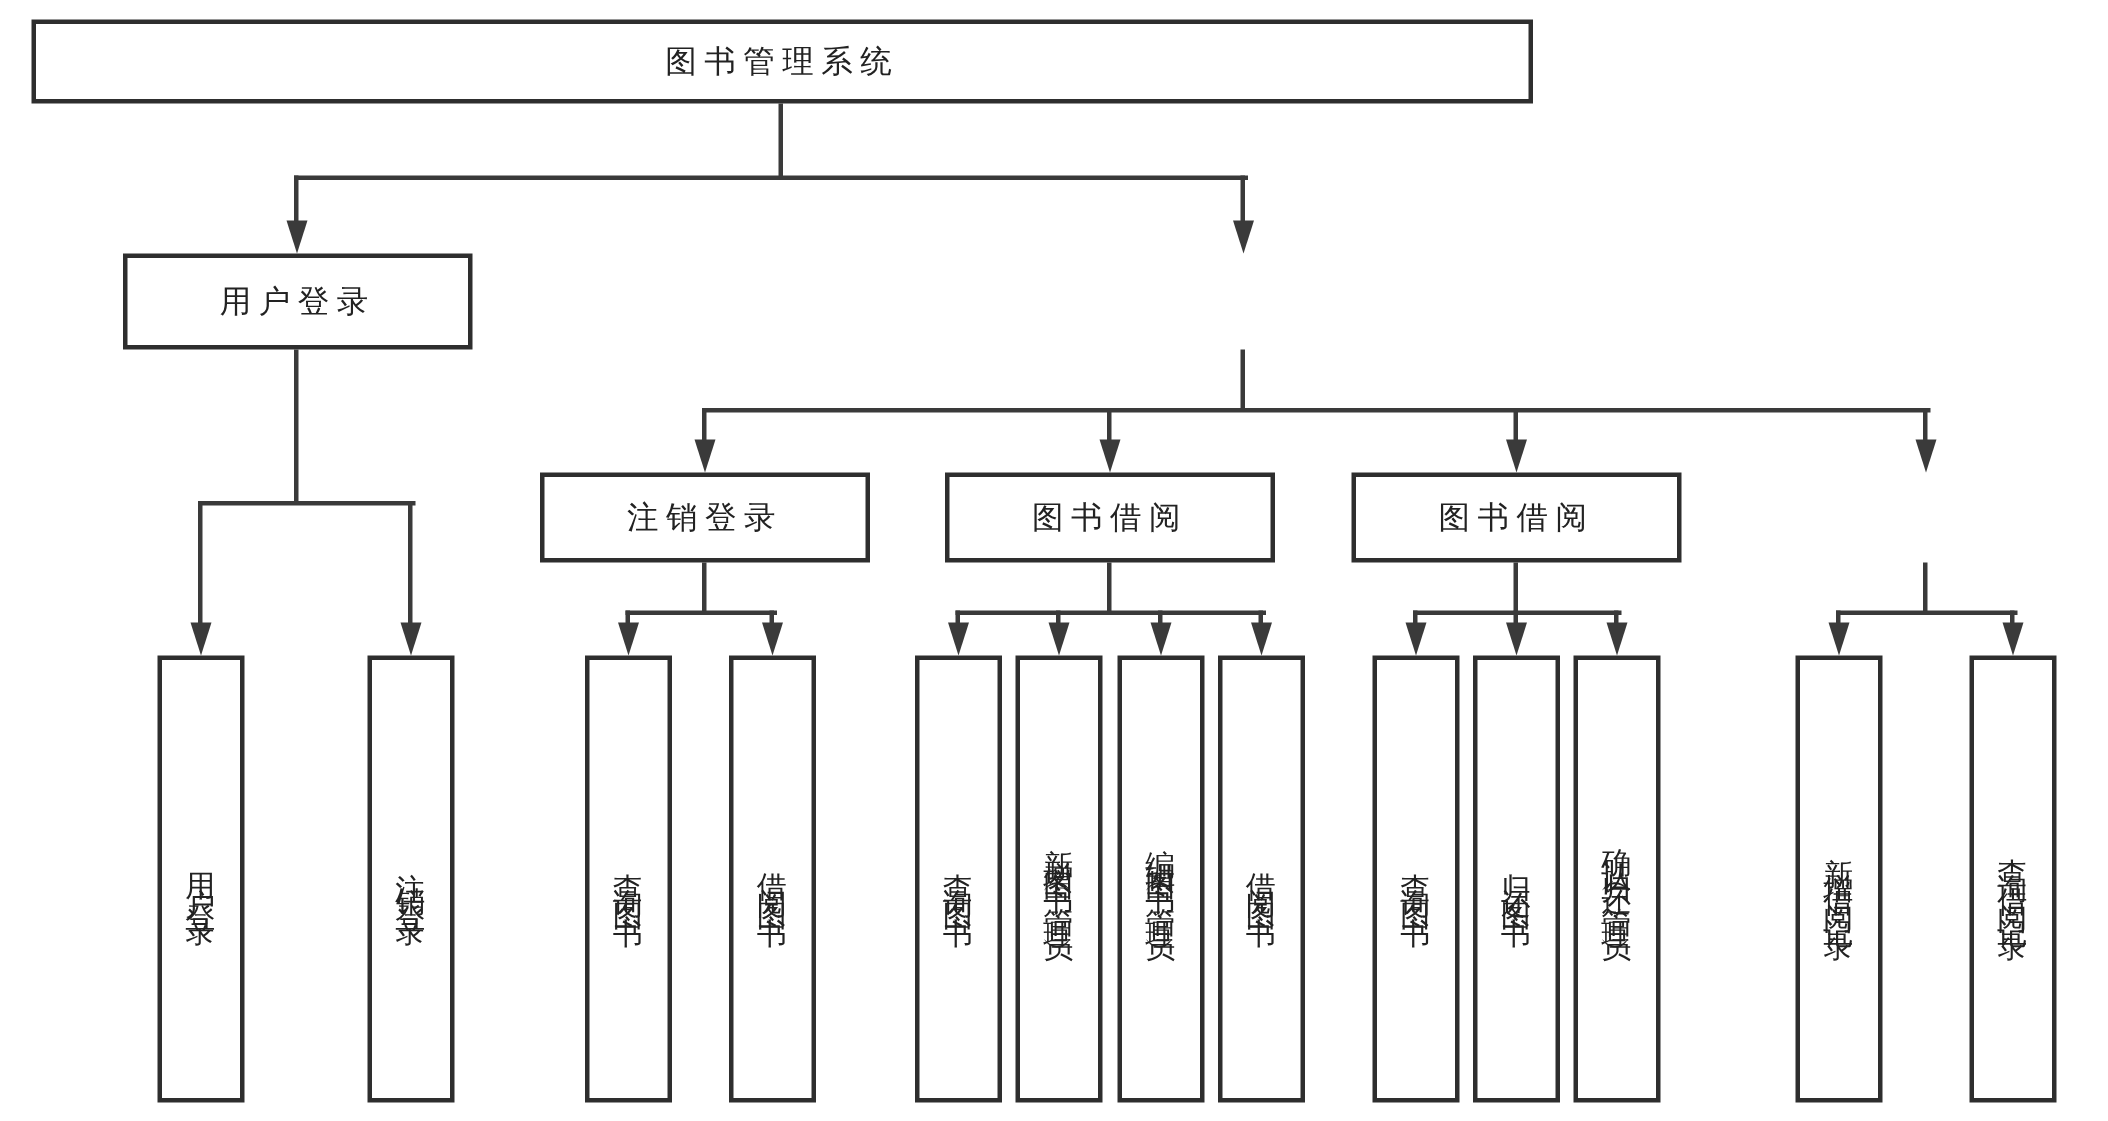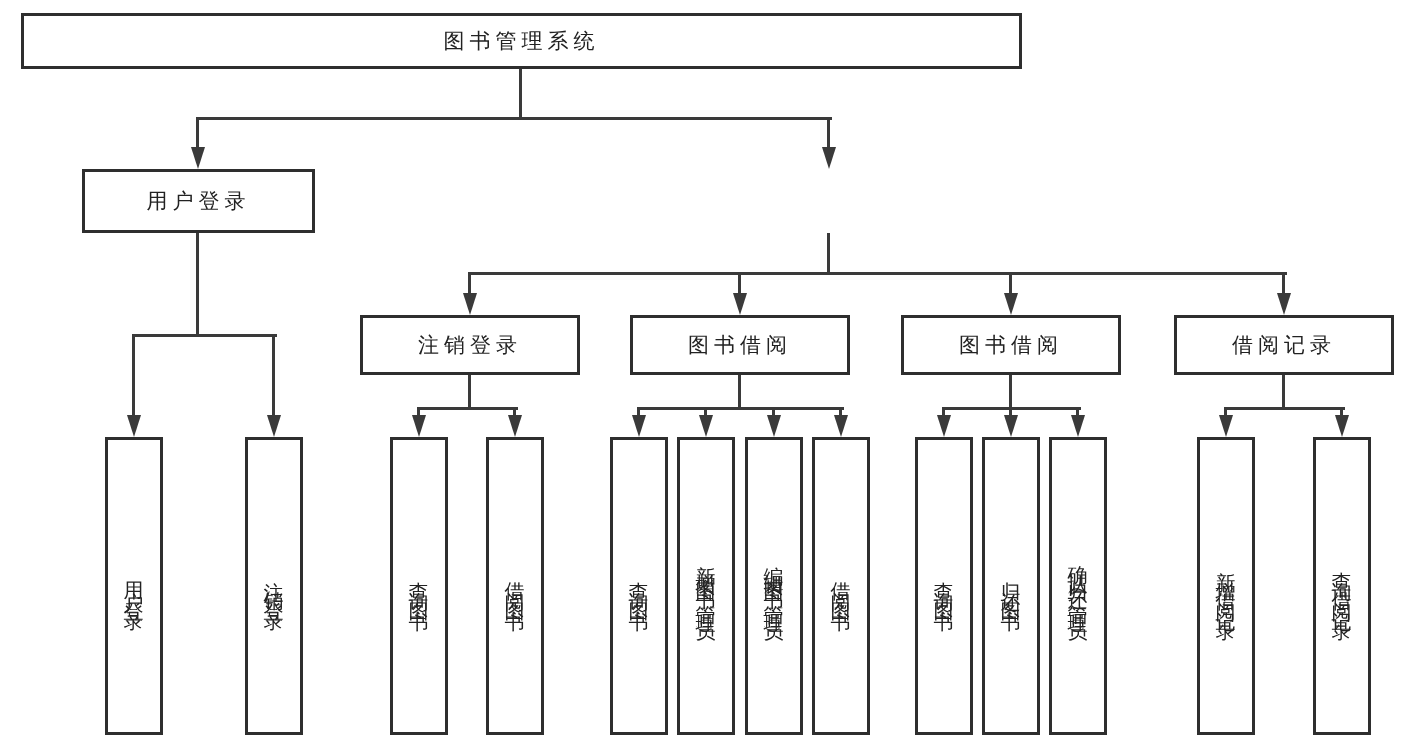--- a/index.html
+++ b/index.html
@@ -48,23 +48,20 @@
   </div>
 
   <div class="node" style="left:630px;top:315px;width:220px;height:60px">
     <span class="hlabel">图书借阅</span>
   </div>
 
   <div class="node" style="left:901px;top:315px;width:220px;height:60px">
     <span class="hlabel">图书借阅</span>
   </div>
 
-  <div class="node" style="left:1174px;top:315px;width:220px;height:60px">
-    <span class="hlabel">借阅记录</span>
-  </div>
 
   <div class="node" style="left:105px;top:437px;width:58px;height:298px">
     <span class="vlabel">用户登录</span>
   </div>
 
   <div class="node" style="left:245px;top:437px;width:58px;height:298px">
     <span class="vlabel">注销登录</span>
   </div>
 
   <div class="node" style="left:390px;top:437px;width:58px;height:298px">

